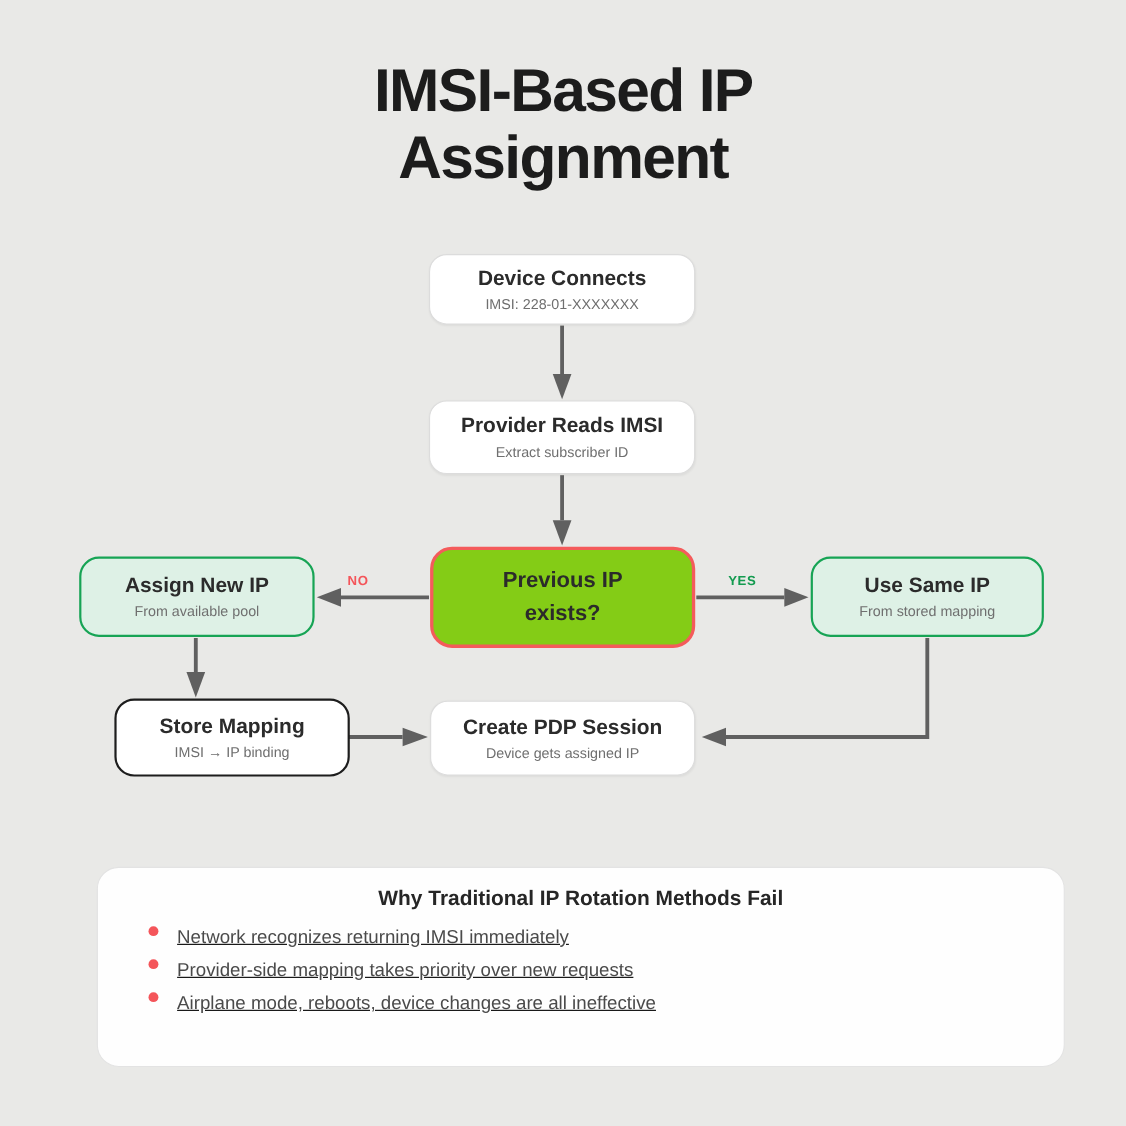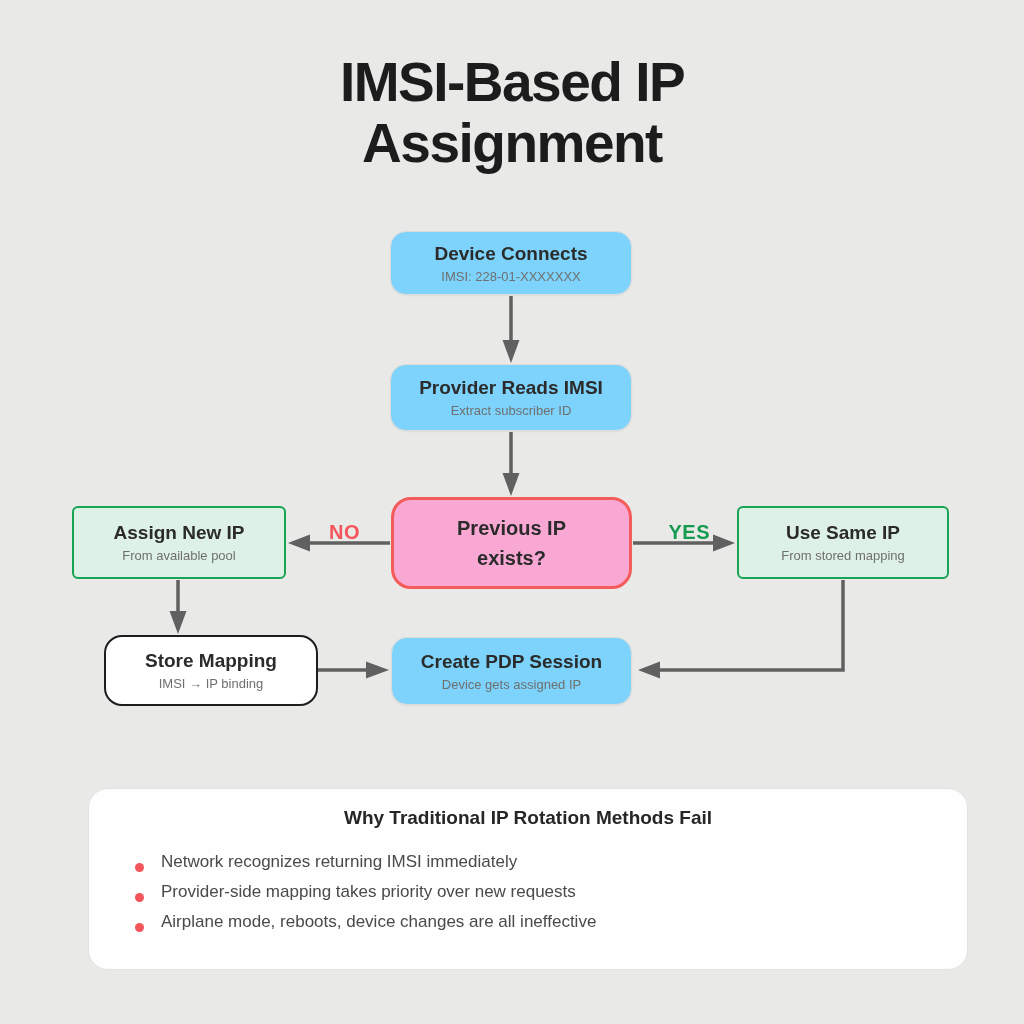--- a/index.html
+++ b/index.html
@@ -24,62 +24,62 @@
 
   
   .node{
     position:absolute;box-sizing:border-box;
     display:flex;flex-direction:column;justify-content:center;align-items:center;
     text-align:center;
   }
   .node .t{font-size:19px;font-weight:700;color:#2b2b2b;line-height:1.25;}
   .node .s{font-size:13px;color:#6f6f6f;margin-top:3px;line-height:1.2;}
   .node-white{
-    background:#7dd3fc;border:1.5px solid #dcdcdc;border-radius:16px;
+    background:#ffffff;border:1.5px solid #dcdcdc;border-radius:16px;
     box-shadow:0 1px 2px rgba(0,0,0,0.05);
   }
   .node-green{
-    background:#def1e6;border:2.5px solid #17a455;border-radius:6px;
+    background:#def1e6;border:2.5px solid #17a455;border-radius:18px;
   }
   .node-dark{
     background:#ffffff;border:2.5px solid #1d1d1d;border-radius:18px;
   }
   .node-decision{
-    background:#f9a8d4;border:3px solid #f45b5b;border-radius:20px;
+    background:#84cc16;border:3px solid #f45b5b;border-radius:20px;
   }
   .node-decision .d{font-size:20px;font-weight:700;color:#2b2b2b;line-height:1.5;}
 
   .n-device  {left:390px;top:231px;width:242px;height:64px;}
   .n-provider{left:390px;top:364px;width:242px;height:67px;}
   .n-decision{left:391px;top:497px;width:241px;height:92px;}
   .n-assign  {left:72px; top:506px;width:214px;height:73px;}
   .n-use     {left:737px;top:506px;width:212px;height:73px;}
   .n-store   {left:72px; top:635px;width:214px;height:71px;margin-left:32px;}
   .n-pdp     {left:391px;top:637px;width:241px;height:68px;}
 
   
   .edge-label{
-    position:absolute;font-size:20px;font-weight:700;letter-spacing:.5px;
-    text-align:right;
+    position:absolute;font-size:12px;font-weight:700;letter-spacing:.5px;
+    text-align:left;
   }
   .edge-no {left:316px;top:521px;width:44px;color:#f4555a;}
   .edge-yes{left:662px;top:521px;width:48px;color:#149b50;}
 
   
   .panel{
     position:absolute;left:88px;top:788px;width:880px;height:182px;
     box-sizing:border-box;
     background:#fefefe;border:1.5px solid #e3e3e3;border-radius:20px;
   }
   .panel-title{
     margin-top:18px;text-align:center;
     font-size:19px;font-weight:700;color:#262626;
   }
   .bullets{margin:13px 0 0 46px;}
-  .bullet-row{display:flex;align-items:flex-end;height:30px;}
+  .bullet-row{display:flex;align-items:flex-start;height:30px;text-decoration:underline;}
   .dot{
     width:9px;height:9px;border-radius:50%;background:#f4555a;
     margin-right:17px;flex:0 0 auto;
   }
   .bullet-text{font-size:17px;color:#4a4a4a;}
 </style>
 </head>
 <body>
 
 <div class="stage">

